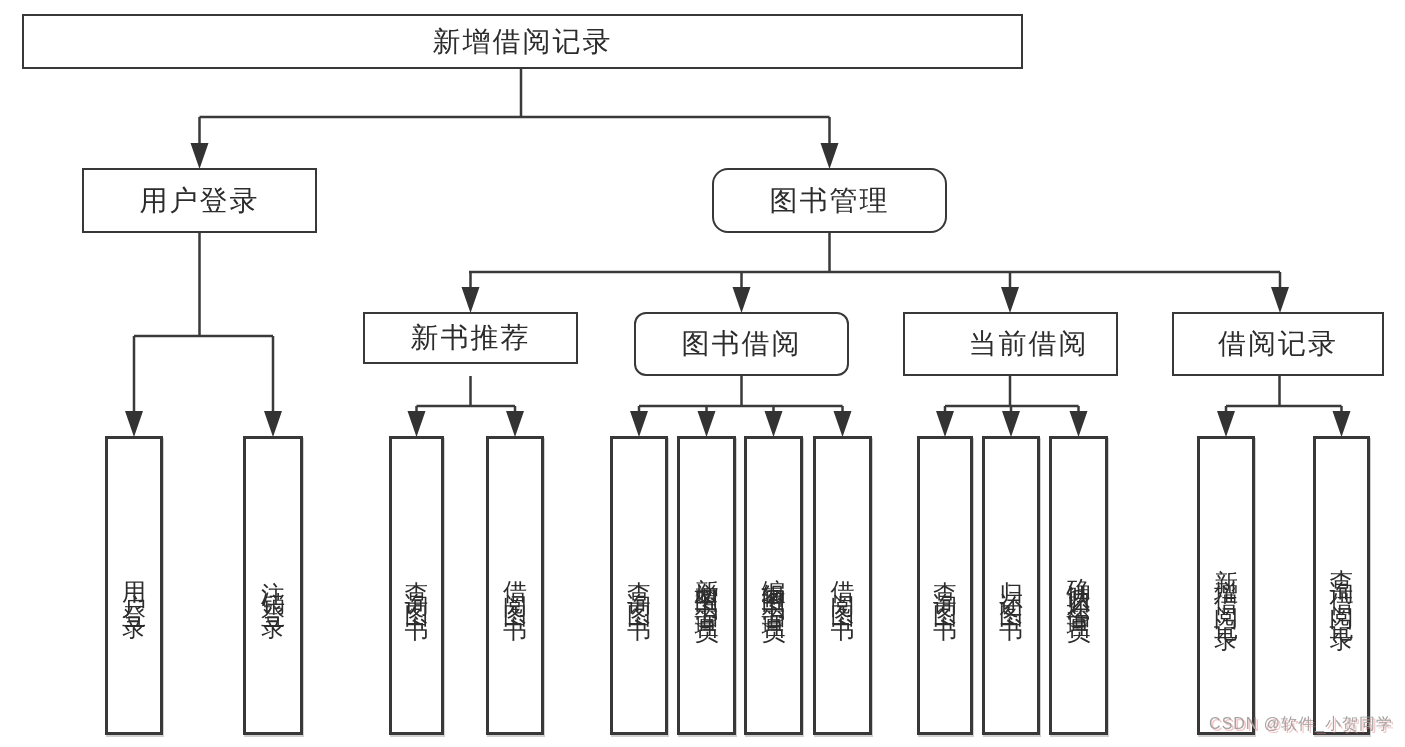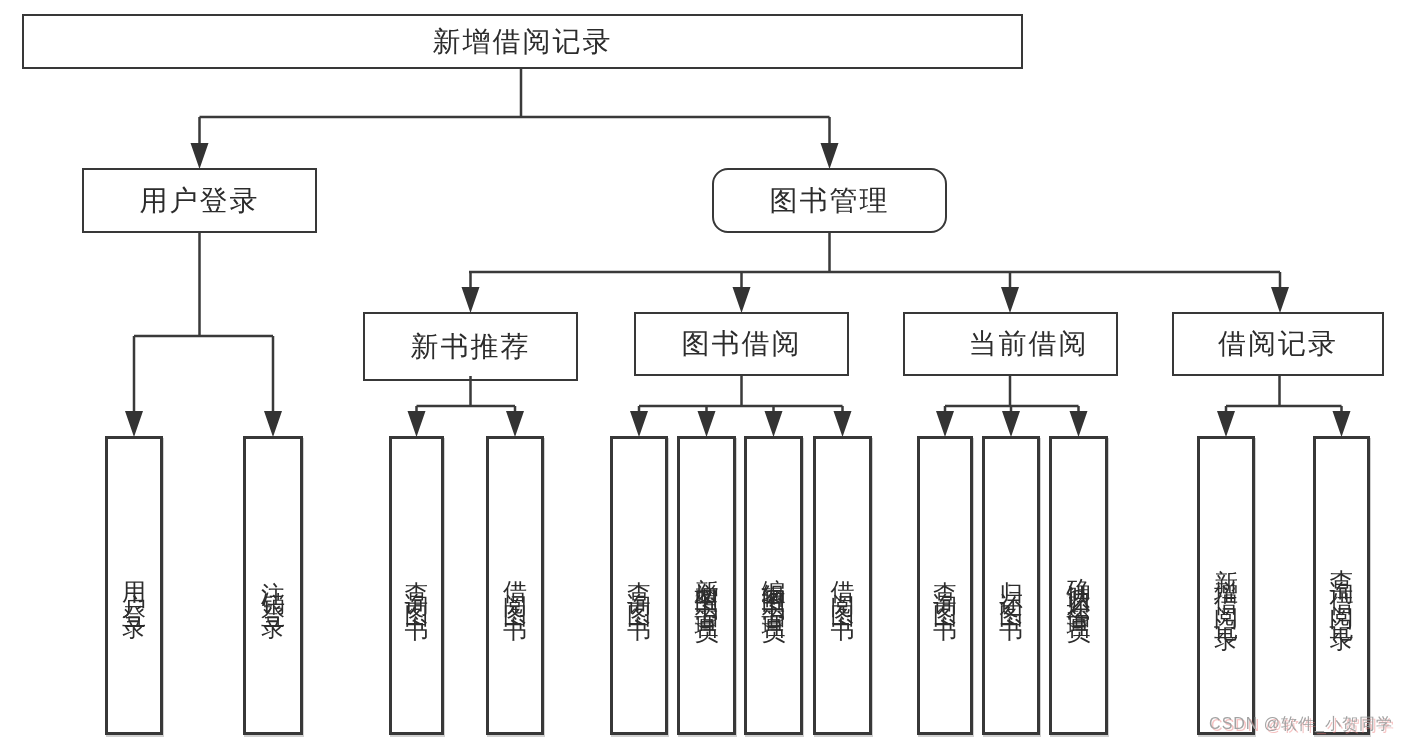--- a/index.html
+++ b/index.html
@@ -76,24 +76,24 @@
     <span>新增借阅记录</span>
   </div>
 
   <div class="node hbox" style="left:82px;top:168px;width:235px;height:65px;">
     <span>用户登录</span>
   </div>
   <div class="node hbox" style="left:712px;top:168px;width:235px;height:65px;border-radius:16px;">
     <span>图书管理</span>
   </div>
 
-  <div class="node hbox" style="left:363px;top:312px;width:215px;height:69px;text-align:center;">
+  <div class="node hbox" style="left:363px;top:312px;width:215px;height:52px;text-align:center;">
     <span>新书推荐</span>
   </div>
-  <div class="node hbox" style="left:634px;top:312px;width:215px;height:64px;">
+  <div class="node hbox" style="left:634px;top:312px;width:215px;height:64px;border-radius:12px;">
     <span>图书借阅</span>
   </div>
   <div class="node hbox" style="left:903px;top:312px;width:215px;height:64px;padding-left:36px;">
     <span>当前借阅</span>
   </div>
   <div class="node hbox" style="left:1172px;top:312px;width:212px;height:64px;">
     <span>借阅记录</span>
   </div>
 
   <div class="node vbox" style="left:105px;top:436px;width:58px;height:299px;">

